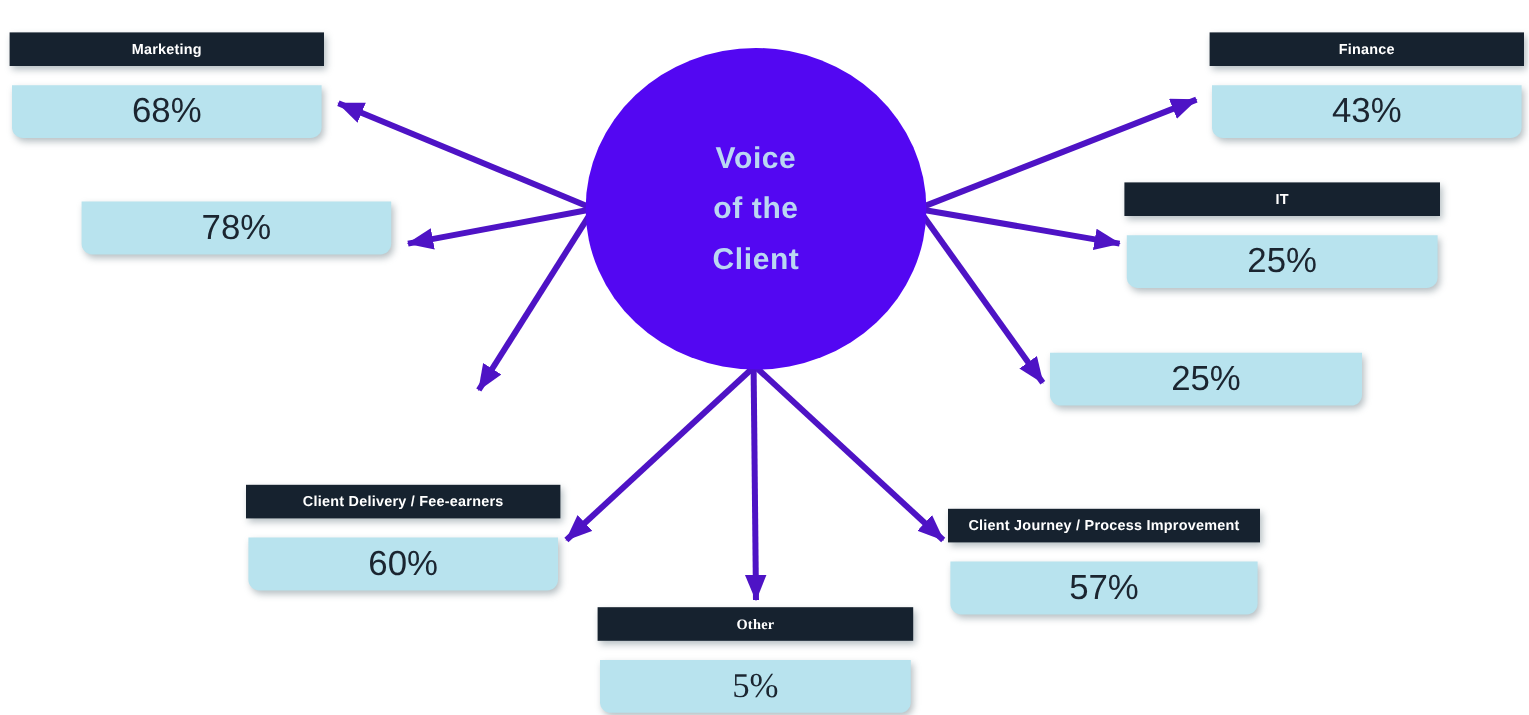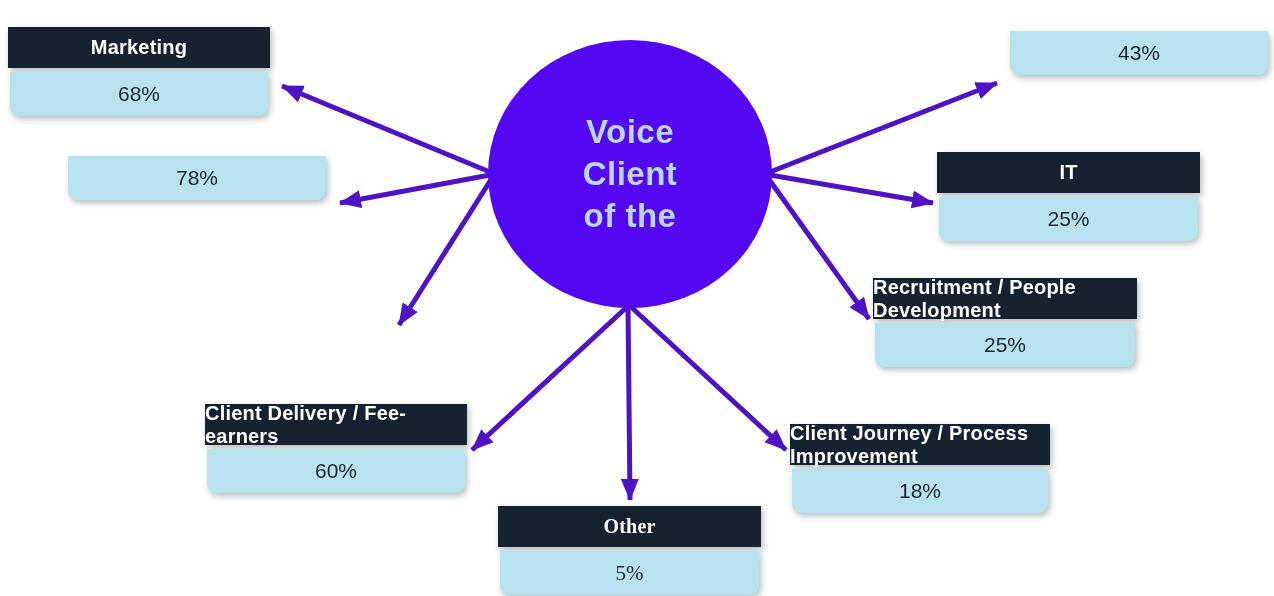--- a/index.html
+++ b/index.html
@@ -34,47 +34,47 @@
     border-radius: 50%;
     background: var(--circle-bg, #5307f2);
     display: flex;
     flex-direction: column;
     align-items: center;
     justify-content: center;
     text-align: center;
   }
   .center-line {
     color: var(--circle-text, #bad7f2);
-    font-size: 33px;
+    font-size: 25px;
     font-weight: bold;
     line-height: 42px;
     letter-spacing: 0.5px;
   }
   .node {
     position: absolute;
     height: 73px;
     filter: drop-shadow(2px 3px 3px rgba(90,110,120,0.45));
   }
   .node-header {
-    height: 41px;
+    height: 28px;
     background: var(--header-bg, #16222f);
     color: var(--header-text, #ffffff);
-    font-size: 20px;
+    font-size: 12px;
     font-weight: 600;
     display: flex;
     align-items: center;
     justify-content: center;
     letter-spacing: 0.2px;
   }
   .node-value {
     height: 44px;
-    margin: 4px 2px;
+    margin: 16px 2px;
     background: var(--body-bg, #b8e3ee);
     color: var(--body-text, #1b2530);
-    font-size: 21px;
+    font-size: 29px;
     display: flex;
     align-items: center;
     justify-content: center;
     border-radius: 0 0 9px 9px;
   }
 </style>
 </head>
 <body>
 
 <div class="canvas">
@@ -91,22 +91,22 @@
     <line class="arrow-line" x1="628" y1="306" x2="472" y2="450" marker-end="url(#ah)"></line>
     <line class="arrow-line" x1="628" y1="306" x2="630" y2="500" marker-end="url(#ah)"></line>
     <line class="arrow-line" x1="630" y1="306" x2="786" y2="450" marker-end="url(#ah)"></line>
     <line class="arrow-line" x1="768" y1="178" x2="869" y2="319" marker-end="url(#ah)"></line>
     <line class="arrow-line" x1="770" y1="175" x2="933" y2="203" marker-end="url(#ah)"></line>
     <line class="arrow-line" x1="770" y1="172" x2="997" y2="83" marker-end="url(#ah)"></line>
   </svg>
 
   <div class="center-circle">
     <div class="center-line">Voice</div>
+    <div class="center-line">of the</div>
     <div class="center-line">Client</div>
-    <div class="center-line">of the</div>
   </div>
 
   <div class="node" style="left:8px; top:27px; width:262px;">
     <div class="node-header">Marketing</div>
     <div class="node-value">68%</div>
   </div>
 
   <div class="node" style="left:66px; top:152px; width:262px;">
     <div class="node-value">78%</div>
   </div>
@@ -119,30 +119,30 @@
     <div class="node-value">60%</div>
   </div>
 
   <div class="node" style="left:498px; top:506px; width:263px;font-family:Liberation Serif, serif;">
     <div class="node-header">Other</div>
     <div class="node-value">5%</div>
   </div>
 
   <div class="node" style="left:790px; top:424px; width:260px;">
     <div class="node-header">Client Journey / Process Improvement</div>
-    <div class="node-value">18%</div>
+    <div class="node-value">57%</div>
   </div>
 
   <div class="node" style="left:873px; top:278px; width:264px;">
-    <div class="node-header">Recruitment / People Development</div>
     <div class="node-value">25%</div>
   </div>
 
   <div class="node" style="left:937px; top:152px; width:263px;">
     <div class="node-header">IT</div>
     <div class="node-value">25%</div>
   </div>
 
   <div class="node" style="left:1008px; top:27px; width:262px;">
+    <div class="node-header">Finance</div>
     <div class="node-value">43%</div>
   </div>
 
 </div>
 
 </body></html>

